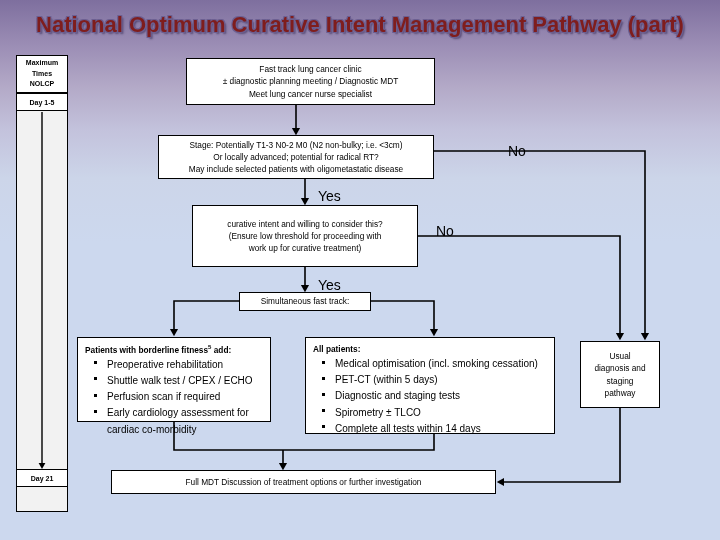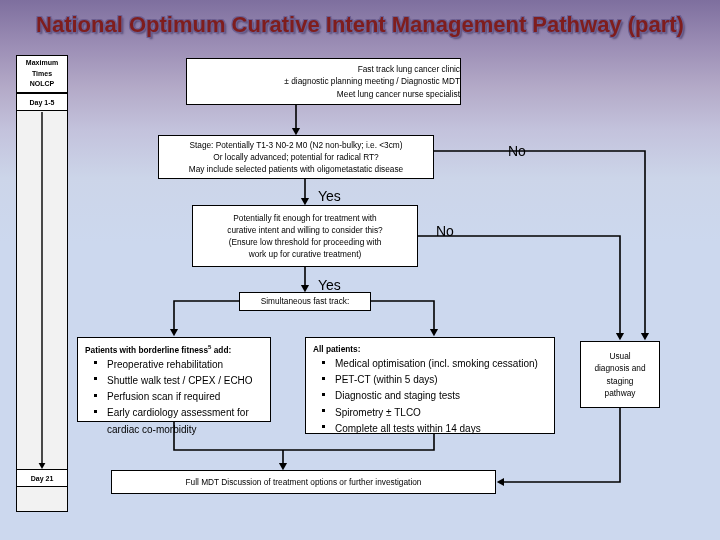--- a/index.html
+++ b/index.html
@@ -83,39 +83,38 @@
   <div class="tl-head">
     <div>
       <div>Maximum</div>
       <div>Times</div>
       <div>NOLCP</div>
     </div>
   </div>
   <div class="tl-day1">Day 1-5</div>
   <div class="tl-day21">Day 21</div>
 
-  <div class="box ctr" style="left:186px;top:58px;width:275px;height:47px;text-align:right;">
+  <div class="box ctr" style="left:186px;top:58px;width:249px;height:47px;">
     <div>
       <div>Fast track lung cancer clinic</div>
       <div>± diagnostic planning meeting / Diagnostic MDT</div>
       <div>Meet lung cancer nurse specialist</div>
     </div>
   </div>
 
   <div class="box ctr" style="left:158px;top:135px;width:276px;height:44px;">
     <div>
       <div>Stage: Potentially T1-3 N0-2 M0  (N2 non-bulky; i.e. &lt;3cm)</div>
       <div>Or locally advanced; potential for radical RT?</div>
       <div>May include selected patients with oligometastatic disease</div>
     </div>
   </div>
 
   <div class="box ctr" style="left:192px;top:205px;width:226px;height:62px;">
     <div>
-      <div>Potentially fit enough for treatment with</div>
       <div>curative intent and willing to consider this?</div>
       <div>(Ensure low threshold for proceeding with</div>
       <div>work up for curative treatment)</div>
     </div>
   </div>
 
   <div class="box ctr" style="left:239px;top:292px;width:132px;height:19px;">
     <div>Simultaneous fast track:</div>
   </div>
 

